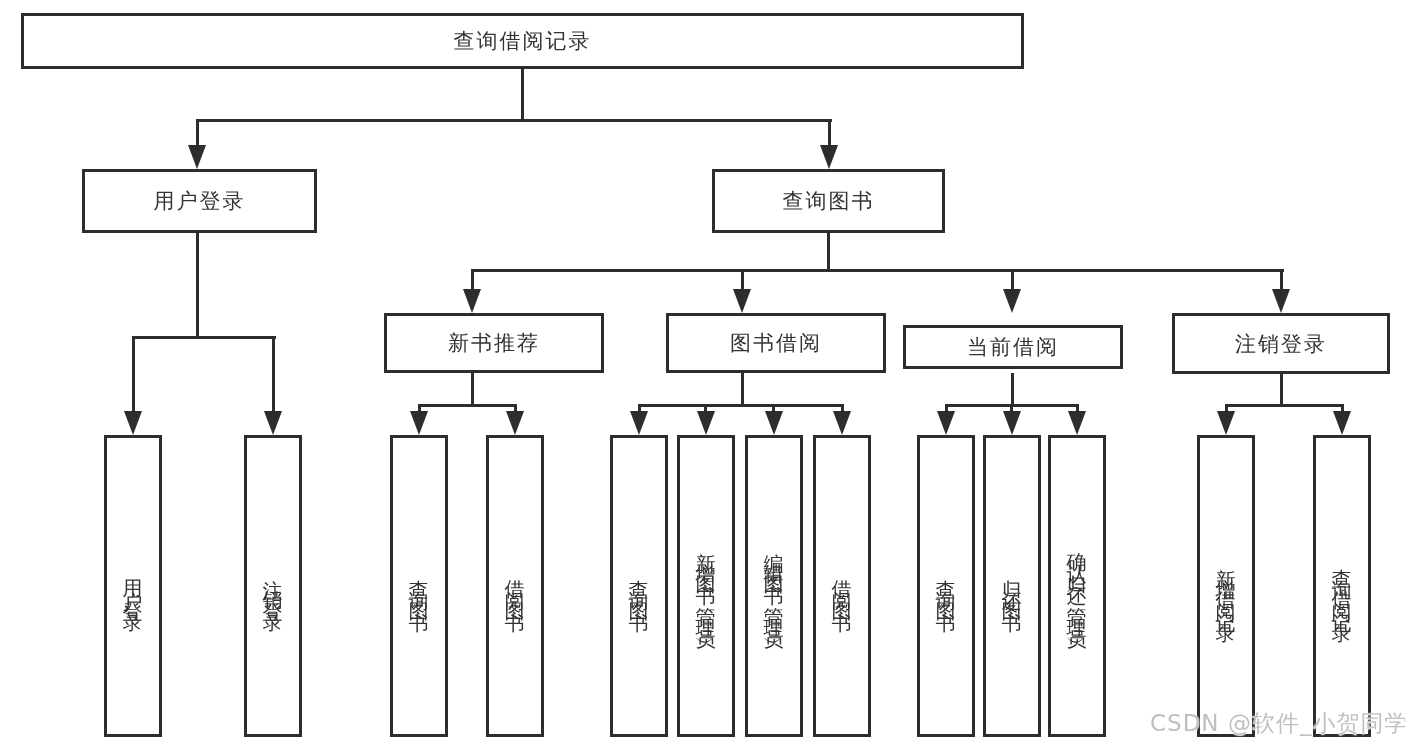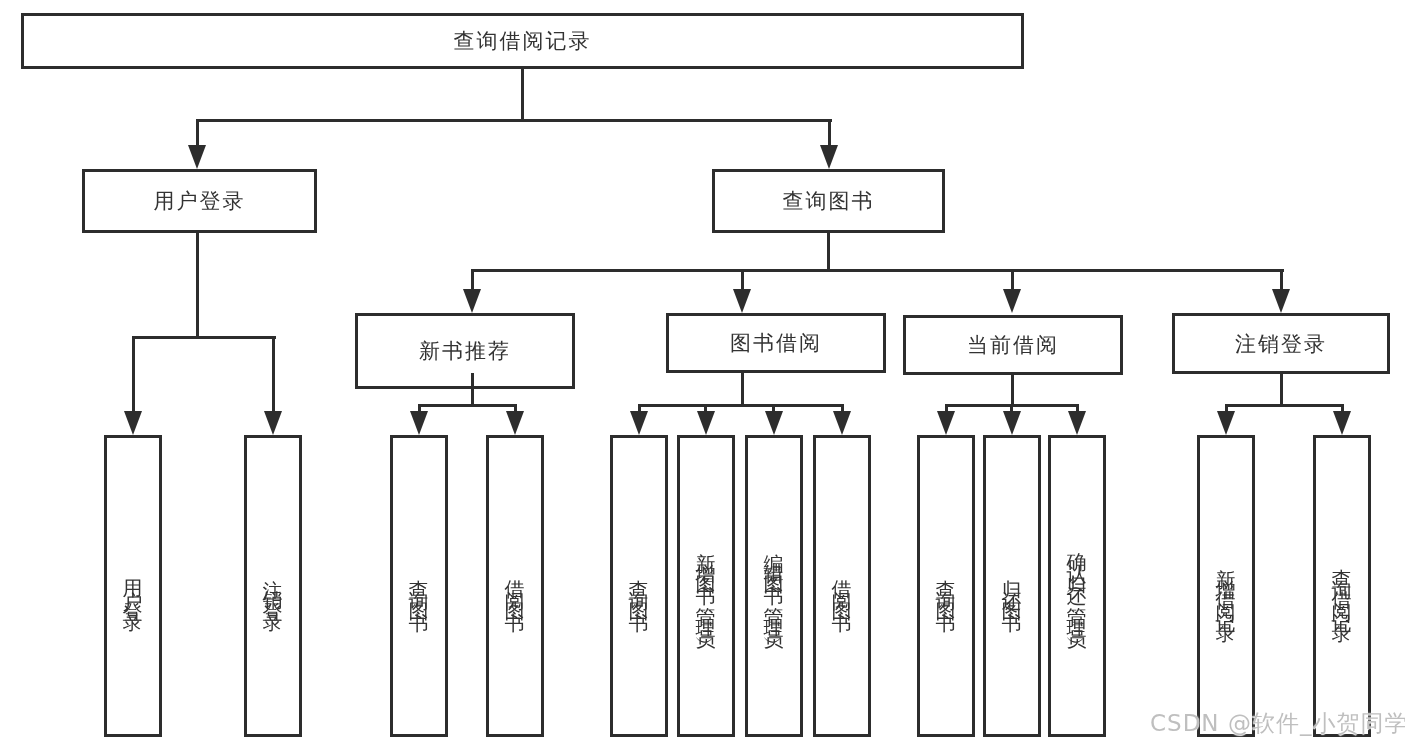--- a/index.html
+++ b/index.html
@@ -32,23 +32,23 @@
 </head>
 <body>
 
 <div class="canvas">
 
   <div class="node h" style="left:21px;top:13px;width:1003px;height:56px">查询借阅记录</div>
 
   <div class="node h" style="left:82px;top:169px;width:235px;height:64px">用户登录</div>
   <div class="node h" style="left:712px;top:169px;width:233px;height:64px">查询图书</div>
 
-  <div class="node h" style="left:355px;top:313px;width:220px;height:76px">新书推荐</div>
+  <div class="node h" style="left:384px;top:313px;width:220px;height:60px">新书推荐</div>
   <div class="node h" style="left:666px;top:313px;width:220px;height:60px">图书借阅</div>
-  <div class="node h" style="left:903px;top:315px;width:220px;height:60px">当前借阅</div>
+  <div class="node h" style="left:903px;top:325px;width:220px;height:44px">当前借阅</div>
   <div class="node h" style="left:1172px;top:313px;width:218px;height:61px">注销登录</div>
 
   <div class="node v" style="left:104px;top:435px;width:58px;height:302px">用户登录</div>
   <div class="node v" style="left:244px;top:435px;width:58px;height:302px">注销登录</div>
 
   <div class="node v" style="left:390px;top:435px;width:58px;height:302px">查询图书</div>
   <div class="node v" style="left:486px;top:435px;width:58px;height:302px">借阅图书</div>
 
   <div class="node v" style="left:610px;top:435px;width:58px;height:302px">查询图书</div>
   <div class="node v" style="left:677px;top:435px;width:58px;height:302px">新增图书（管理员）</div>

